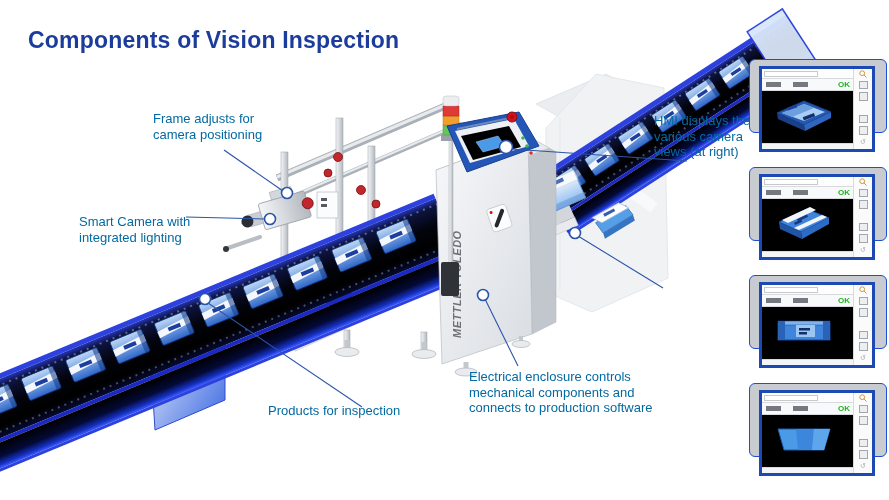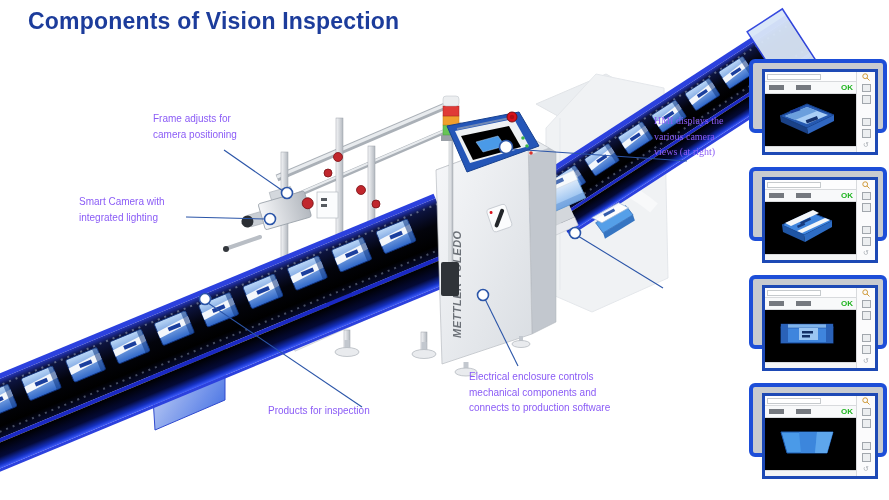--- a/index.html
+++ b/index.html
@@ -1,24 +1,24 @@
 <!DOCTYPE html>
 <html><head>
 <meta charset="utf-8">
 <style>
   html,body{margin:0;padding:0;background:#fff;}
   .stage{position:relative;width:889px;height:500px;background:#fff;overflow:hidden;
          font-family:"Liberation Sans",sans-serif;}
   svg.scene{position:absolute;left:0;top:0;}
-  .title{position:absolute;left:28px;top:8px;font-size:23px;font-weight:bold;
+  .title{position:absolute;left:28px;top:27px;font-size:23px;font-weight:bold;
          color:#1c3c9b;letter-spacing:.2px;}
-  .callout{position:absolute;color:#8b5cf6;font-size:10px;line-height:15.5px;white-space:pre-line;}
+  .callout{position:absolute;color:#0369a1;font-size:13px;line-height:15.5px;white-space:pre-line;}
   
   .panel{position:absolute;left:749px;width:138px;height:74px;background:#c8cbcf;
-         border:4px solid #1d4ed8;border-radius:6px;box-sizing:border-box;}
+         border:1px solid #1d4ed8;border-radius:6px;box-sizing:border-box;}
   .panel .screen{position:absolute;left:9px;top:6px;width:110px;height:80px;background:#fff;
          border:3px solid #1d49b5;box-sizing:content-box;display:flex;}
   .pmain{flex:1;display:flex;flex-direction:column;min-width:0;}
   .pbar1{height:9px;border-bottom:1px solid #d8dadd;position:relative;background:#fdfdfe;}
   .pfield{position:absolute;left:2px;top:2px;width:52px;height:4px;border:1px solid #c6cacd;background:#fff;}
   .pbar2{height:11px;border-bottom:1px solid #d8dadd;display:flex;align-items:center;background:#f8f9fa;}
   .pbtn{width:15px;height:5px;background:#75797f;margin-left:4px;}
   .pbtn2{margin-left:12px;}
   .pok{margin-left:auto;margin-right:3px;font-size:8px;font-weight:bold;color:#1fb41f;line-height:8px;}
   .pimg{flex:1;background:#000;position:relative;overflow:hidden;}
@@ -261,23 +261,23 @@
     <circle cx="506" cy="147" r="6.5"></circle>
     <circle cx="575" cy="233" r="5.5"></circle>
     <circle cx="483" cy="295" r="5.5"></circle>
     <circle cx="205" cy="299" r="5.5"></circle>
   </g>
 </svg>
 
 <div class="title">Components of Vision Inspection</div>
 <div class="callout" style="left:153px;top:111px;">Frame adjusts for
 camera positioning</div>
-<div class="callout" style="left:79px;top:194px;">Smart Camera with
+<div class="callout" style="left:79px;top:214px;">Smart Camera with
 integrated lighting</div>
-<div class="callout" style="left:654px;top:113px;font-family:Liberation Serif, serif;">HMI displays the
+<div class="callout" style="left:654px;top:113px;">HMI displays the
 various camera
 views (at right)</div>
 <div class="callout" style="left:469px;top:369px;">Electrical enclosure controls
 mechanical components and
 connects to production software</div>
 <div class="callout" style="left:268px;top:403px;">Products for inspection</div>
 
 <div class="panel" style="top:59px;">
   <div class="screen">
     <div class="pmain">

